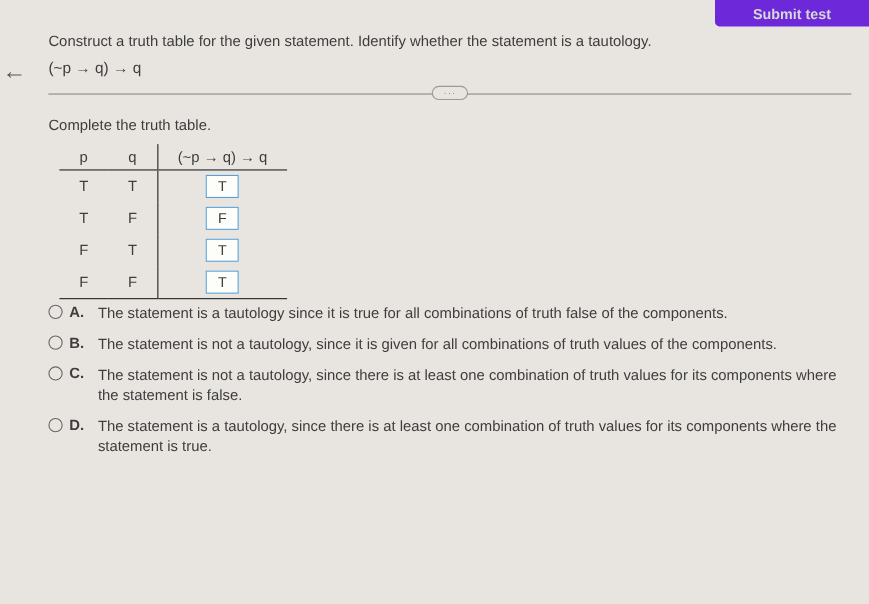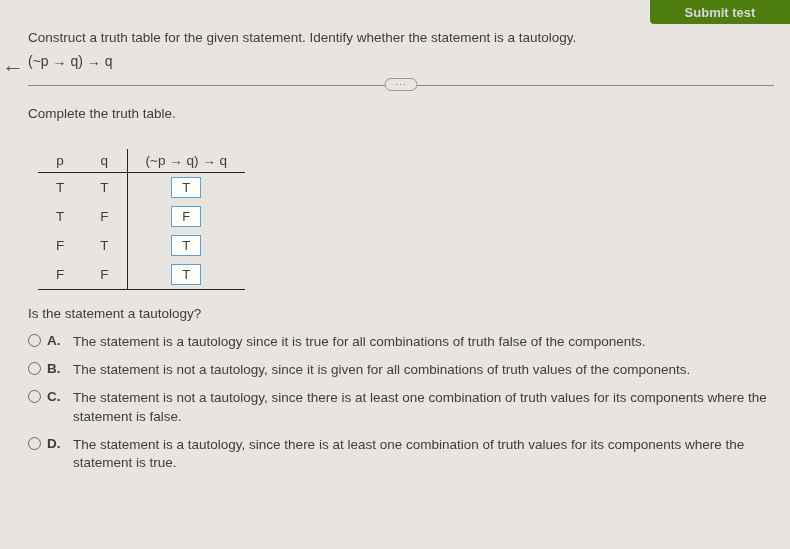--- a/index.html
+++ b/index.html
@@ -10,40 +10,40 @@
       height: 549px;
       overflow: hidden;
       position: relative;
     }
     .submit-bar {
       position: absolute;
       top: 0;
       right: 0;
       width: 140px;
       height: 24px;
-      background: #4d7c0f;
+      background: #6d28d9;
       color: #d8d8d8;
       font-size: 13px;
       font-weight: bold;
       display: flex;
       align-items: center;
       justify-content: center;
       border-radius: 0 0 0 4px;
     }
     .back-arrow {
       position: absolute;
       left: 2px;
       top: 52px;
       font-size: 22px;
       color: #5a5a5a;
       font-weight: bold;
     }
     .content {
       position: absolute;
-      left: 28px;
+      left: 44px;
       top: 30px;
       right: 16px;
       color: #3d3d3d;
       font-size: 13.5px;
     }
     .line1 { margin-bottom: 8px; }
     .statement { margin-bottom: 10px; font-size: 14px; }
     .divider {
       border-top: 1px solid #888;
       margin: 16px 0 14px 0;
@@ -55,21 +55,21 @@
       top: -8px;
       transform: translateX(-50%);
       background: #e8e5e0;
       border: 1px solid #999;
       border-radius: 8px;
       font-size: 8px;
       padding: 1px 10px;
       color: #666;
       letter-spacing: 1px;
     }
-    .section-label { margin-bottom: 28px; margin-top: 20px; }
+    .section-label { margin-bottom: 10px; margin-top: 20px; }
     .truth-table {
       border-collapse: collapse;
       margin-left: 10px;
     }
     .truth-table td, .truth-table th {
       padding: 4px 18px;
       text-align: center;
       font-size: 13.5px;
       font-weight: normal;
       color: #3d3d3d;
@@ -155,21 +155,20 @@
       <td class="vline"><span class="answer-box">T</span></td>
     </tr>
     <tr class="last-row">
       <td>F</td>
       <td>F</td>
       <td class="vline"><span class="answer-box">T</span></td>
     </tr>
   </tbody>
     </table>
 
-  <div class="question-label">Is the statement a tautology?</div>
 
   <div class="choices">
     <div class="choice">
       <span class="radio"></span>
       <span class="choice-letter">A.</span>
       <span class="choice-text">The statement is a tautology since it is true for all combinations of truth false of the components.</span>
     </div>
     <div class="choice">
       <span class="radio"></span>
       <span class="choice-letter">B.</span>

